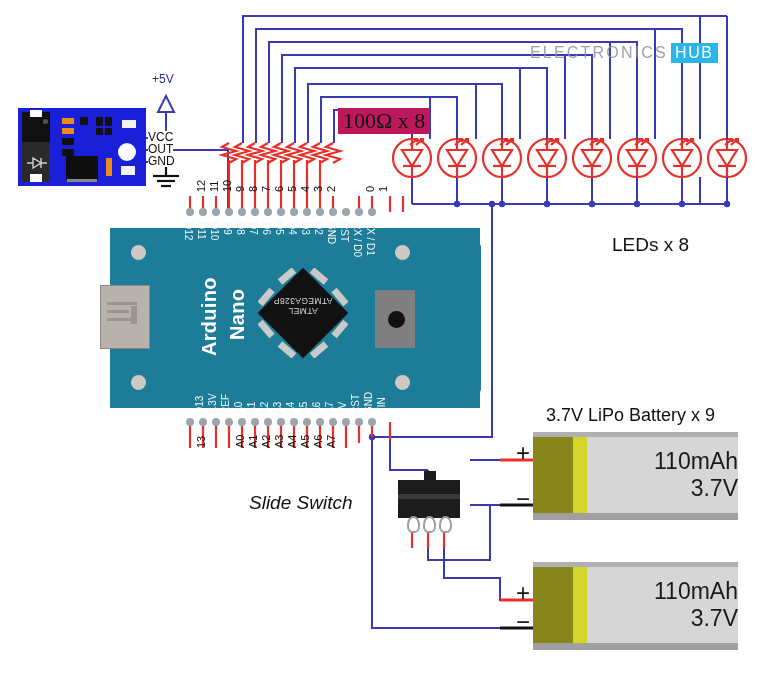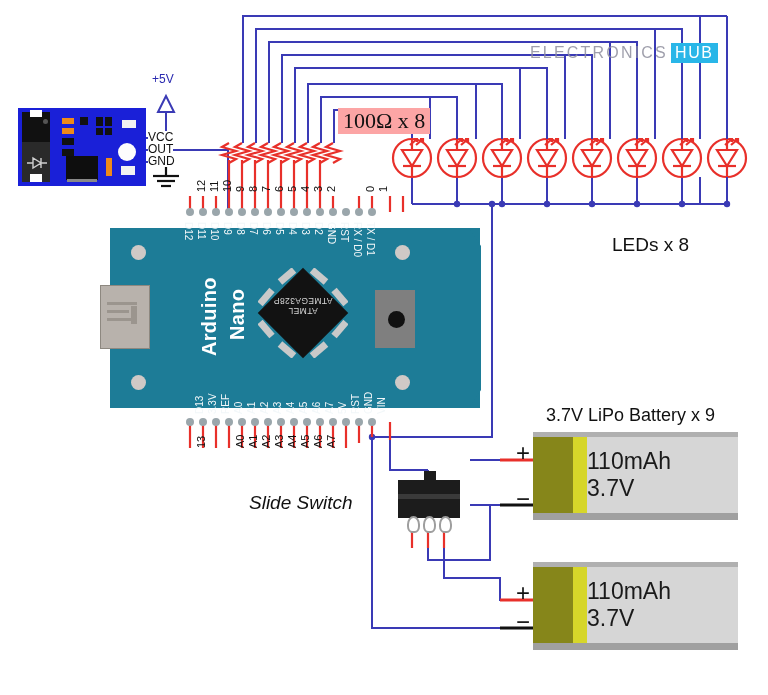--- a/index.html
+++ b/index.html
@@ -111,21 +111,21 @@
   #ir-mod{left:18px;top:108px;width:128px;height:78px;background:#1a20d8;}
   .ir-part{position:absolute;}
 
   
   .batt{position:absolute;width:205px;height:88px;background:#d6d6d6;}
   .batt-top{position:absolute;left:0;top:0;width:100%;height:5px;background:#b0b0b0;}
   .batt-bot{position:absolute;left:0;bottom:0;width:100%;height:7px;background:#a0a0a0;}
   .batt-dark{position:absolute;left:0;top:5px;width:40px;bottom:7px;background:#86861a;}
   .batt-lite{position:absolute;left:40px;top:5px;width:14px;bottom:7px;background:#d6d62a;}
   .batt-body-txt{position:absolute;left:54px;top:5px;right:0;bottom:7px;
-    display:flex;flex-direction:column;align-items:flex-start;justify-content:center;}
+    display:flex;flex-direction:column;align-items:flex-end;justify-content:center;}
 
   
   #sw-body{left:398px;top:480px;width:62px;height:38px;background:#1c1c1c;}
   #sw-stripe{position:absolute;left:0;top:14px;width:62px;height:5px;background:#3a3a3a;}
   #sw-knob{position:absolute;left:26px;top:-9px;width:12px;height:11px;background:#1c1c1c;}
   .sw-pin{position:absolute;width:9px;height:13px;border:2px solid #9e9e9e;
     border-radius:50% 50% 40% 40%;background:#ffffff;}
 </style>
 </head>
 <body>
@@ -397,21 +397,21 @@
     <div class="ir-part" style="left:88px;top:50px;width:6px;height:18px;background:#ef8a1a;"></div>
     <div class="ir-part" style="left:100px;top:35px;width:18px;height:18px;border-radius:50%;background:#fdfdfd;"></div>
     <div class="ir-part" style="left:103px;top:58px;width:14px;height:9px;background:#f2f2f2;"></div>
   </div>
 
   <div class="abs cap cap-5v" style="left:152px;top:72px;">+5V</div>
   <div class="abs modlbl" style="left:148px;top:131px;text-align:center;">VCC</div>
   <div class="abs modlbl" style="left:148px;top:143px;">OUT</div>
   <div class="abs modlbl" style="left:148px;top:155px;">GND</div>
 
-  <div class="abs ohm" style="left:338px;top:108px;background:#fca5a5;padding:0 5px;">100Ω x 8</div>
+  <div class="abs ohm" style="left:338px;top:108px;background:#be185d;padding:0 5px;">100Ω x 8</div>
 
   <div id="topnums">
       <div class="abs wirenum" style="left: 195px; top: 192px; transform: rotate(-90deg);">12</div>
       <div class="abs wirenum" style="left: 208px; top: 192px; transform: rotate(-90deg);">11</div>
       <div class="abs wirenum" style="left: 221px; top: 192px; transform: rotate(-90deg);">10</div>
       <div class="abs wirenum" style="left: 234px; top: 192px; transform: rotate(-90deg);">9</div>
       <div class="abs wirenum" style="left: 247px; top: 192px; transform: rotate(-90deg);">8</div>
       <div class="abs wirenum" style="left: 260px; top: 192px; transform: rotate(-90deg);">7</div>
       <div class="abs wirenum" style="left: 273px; top: 192px; transform: rotate(-90deg);">6</div>
       <div class="abs wirenum" style="left: 286px; top: 192px; transform: rotate(-90deg);">5</div>

